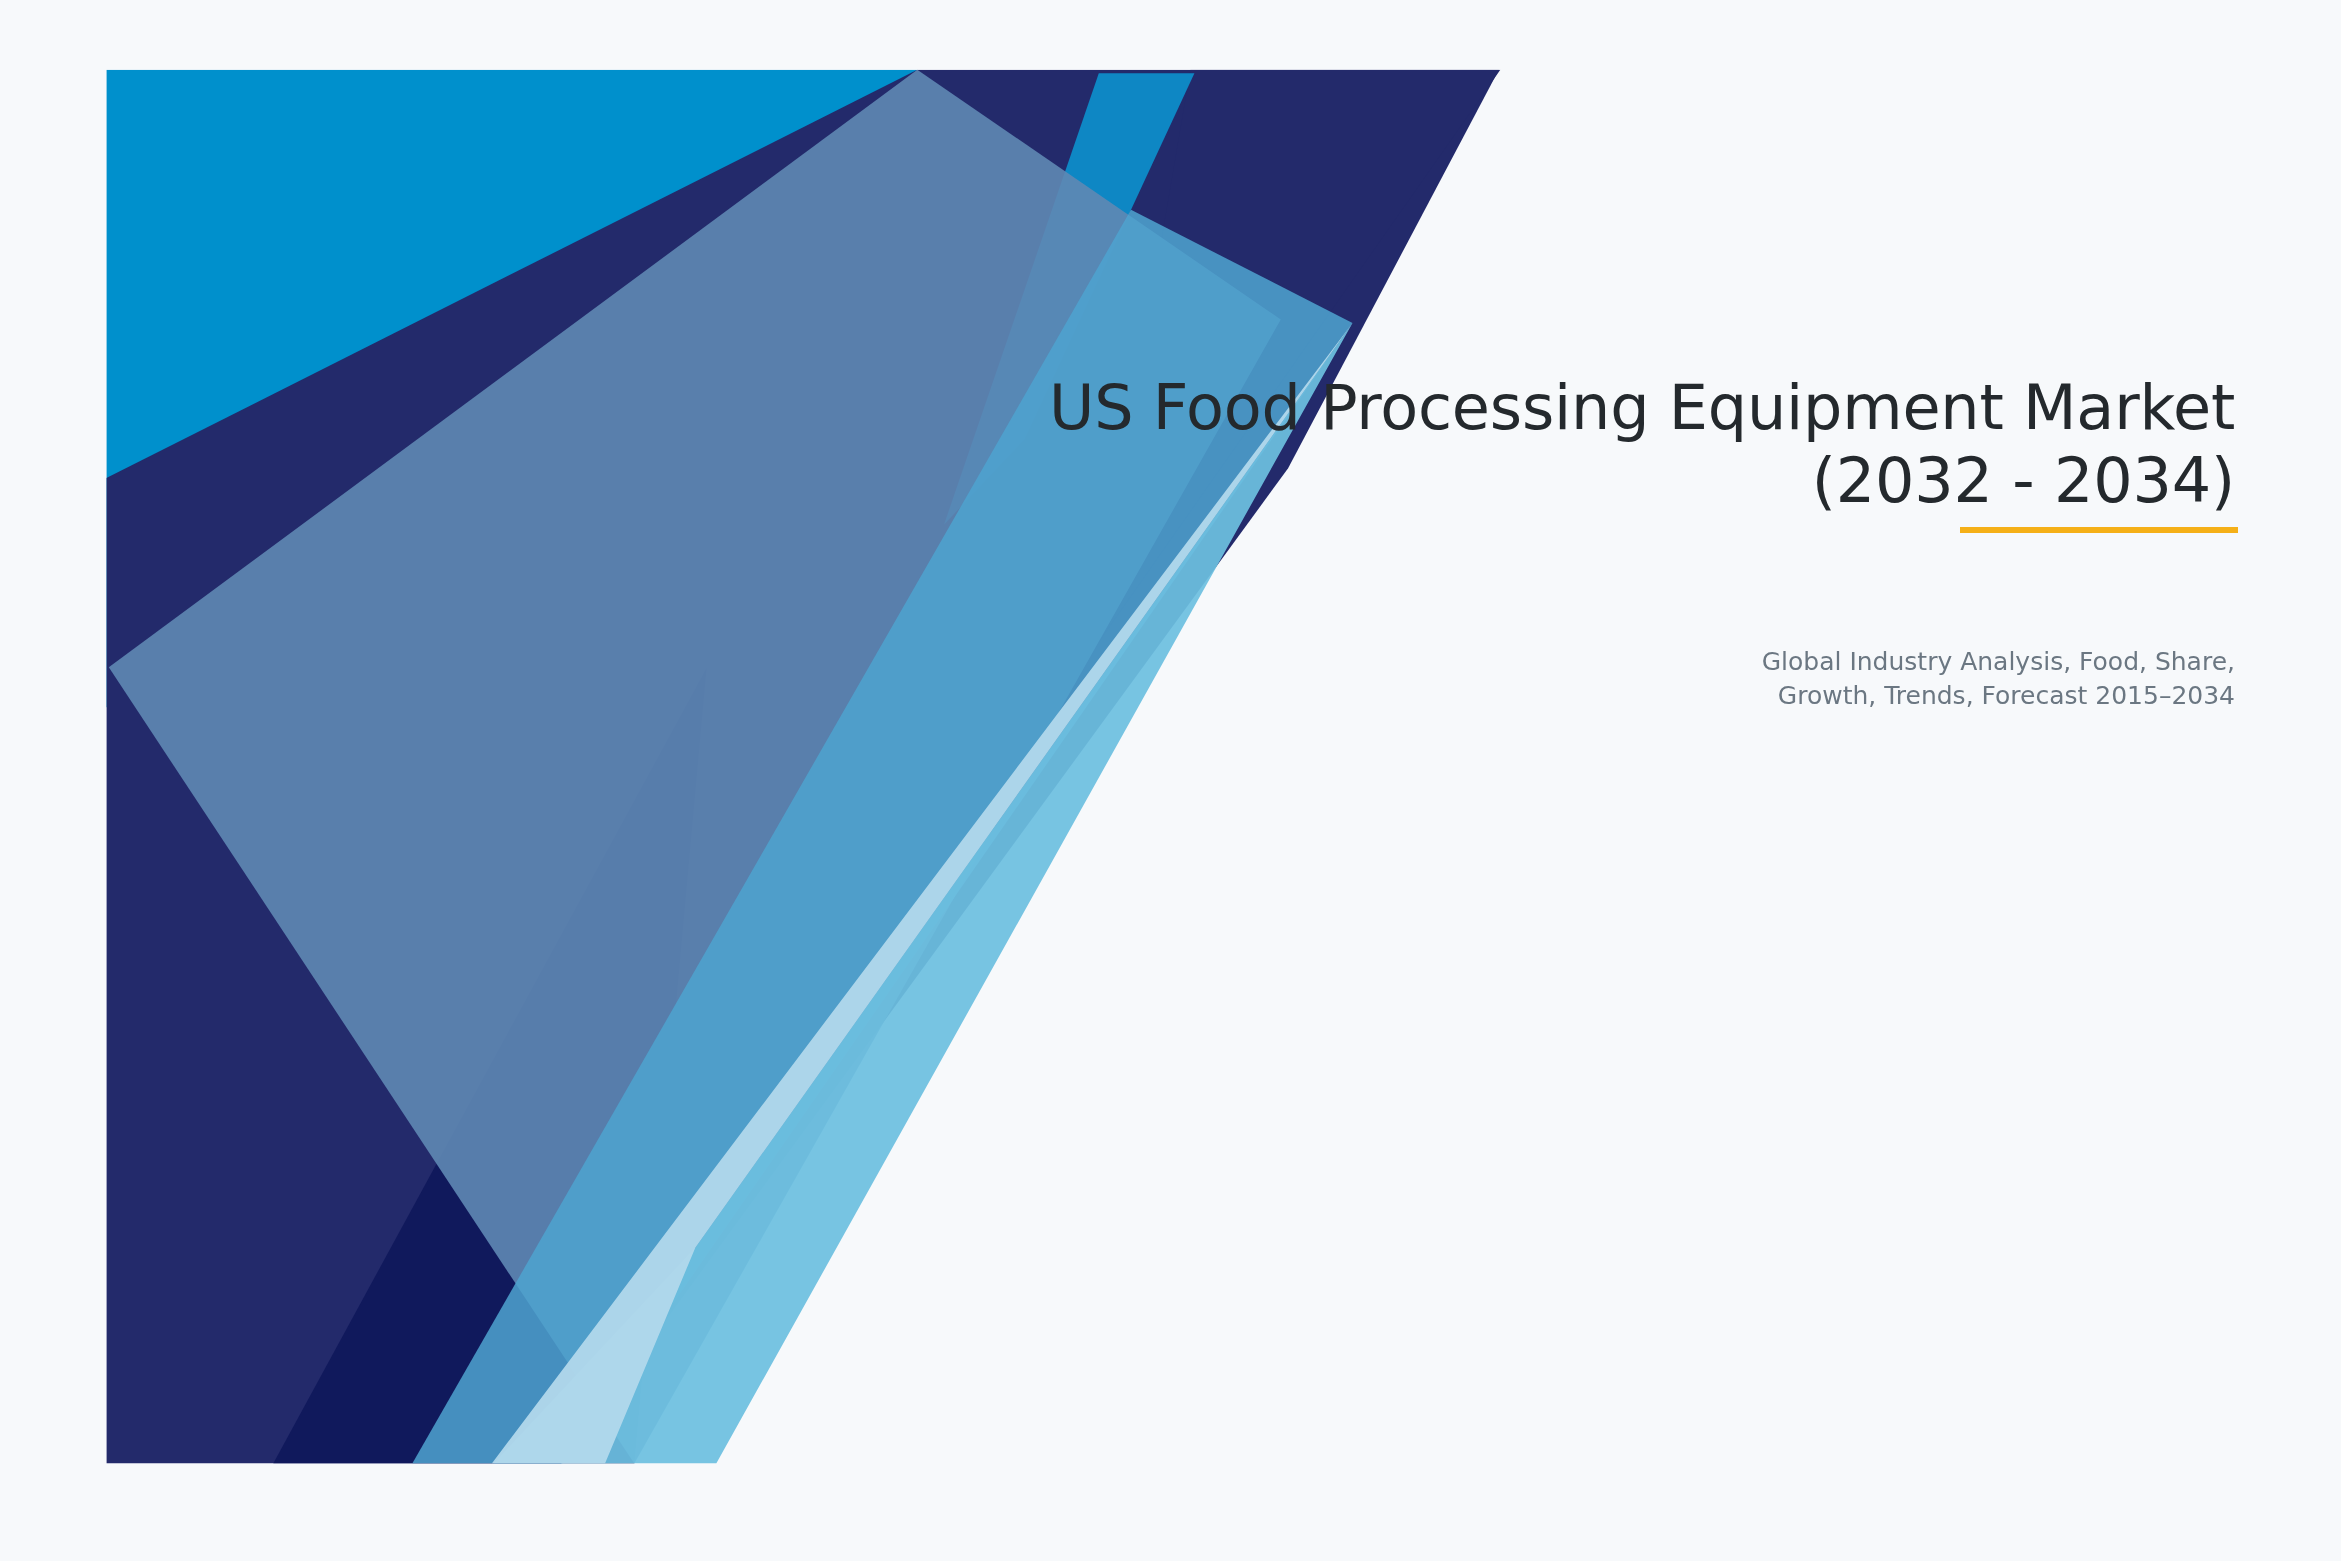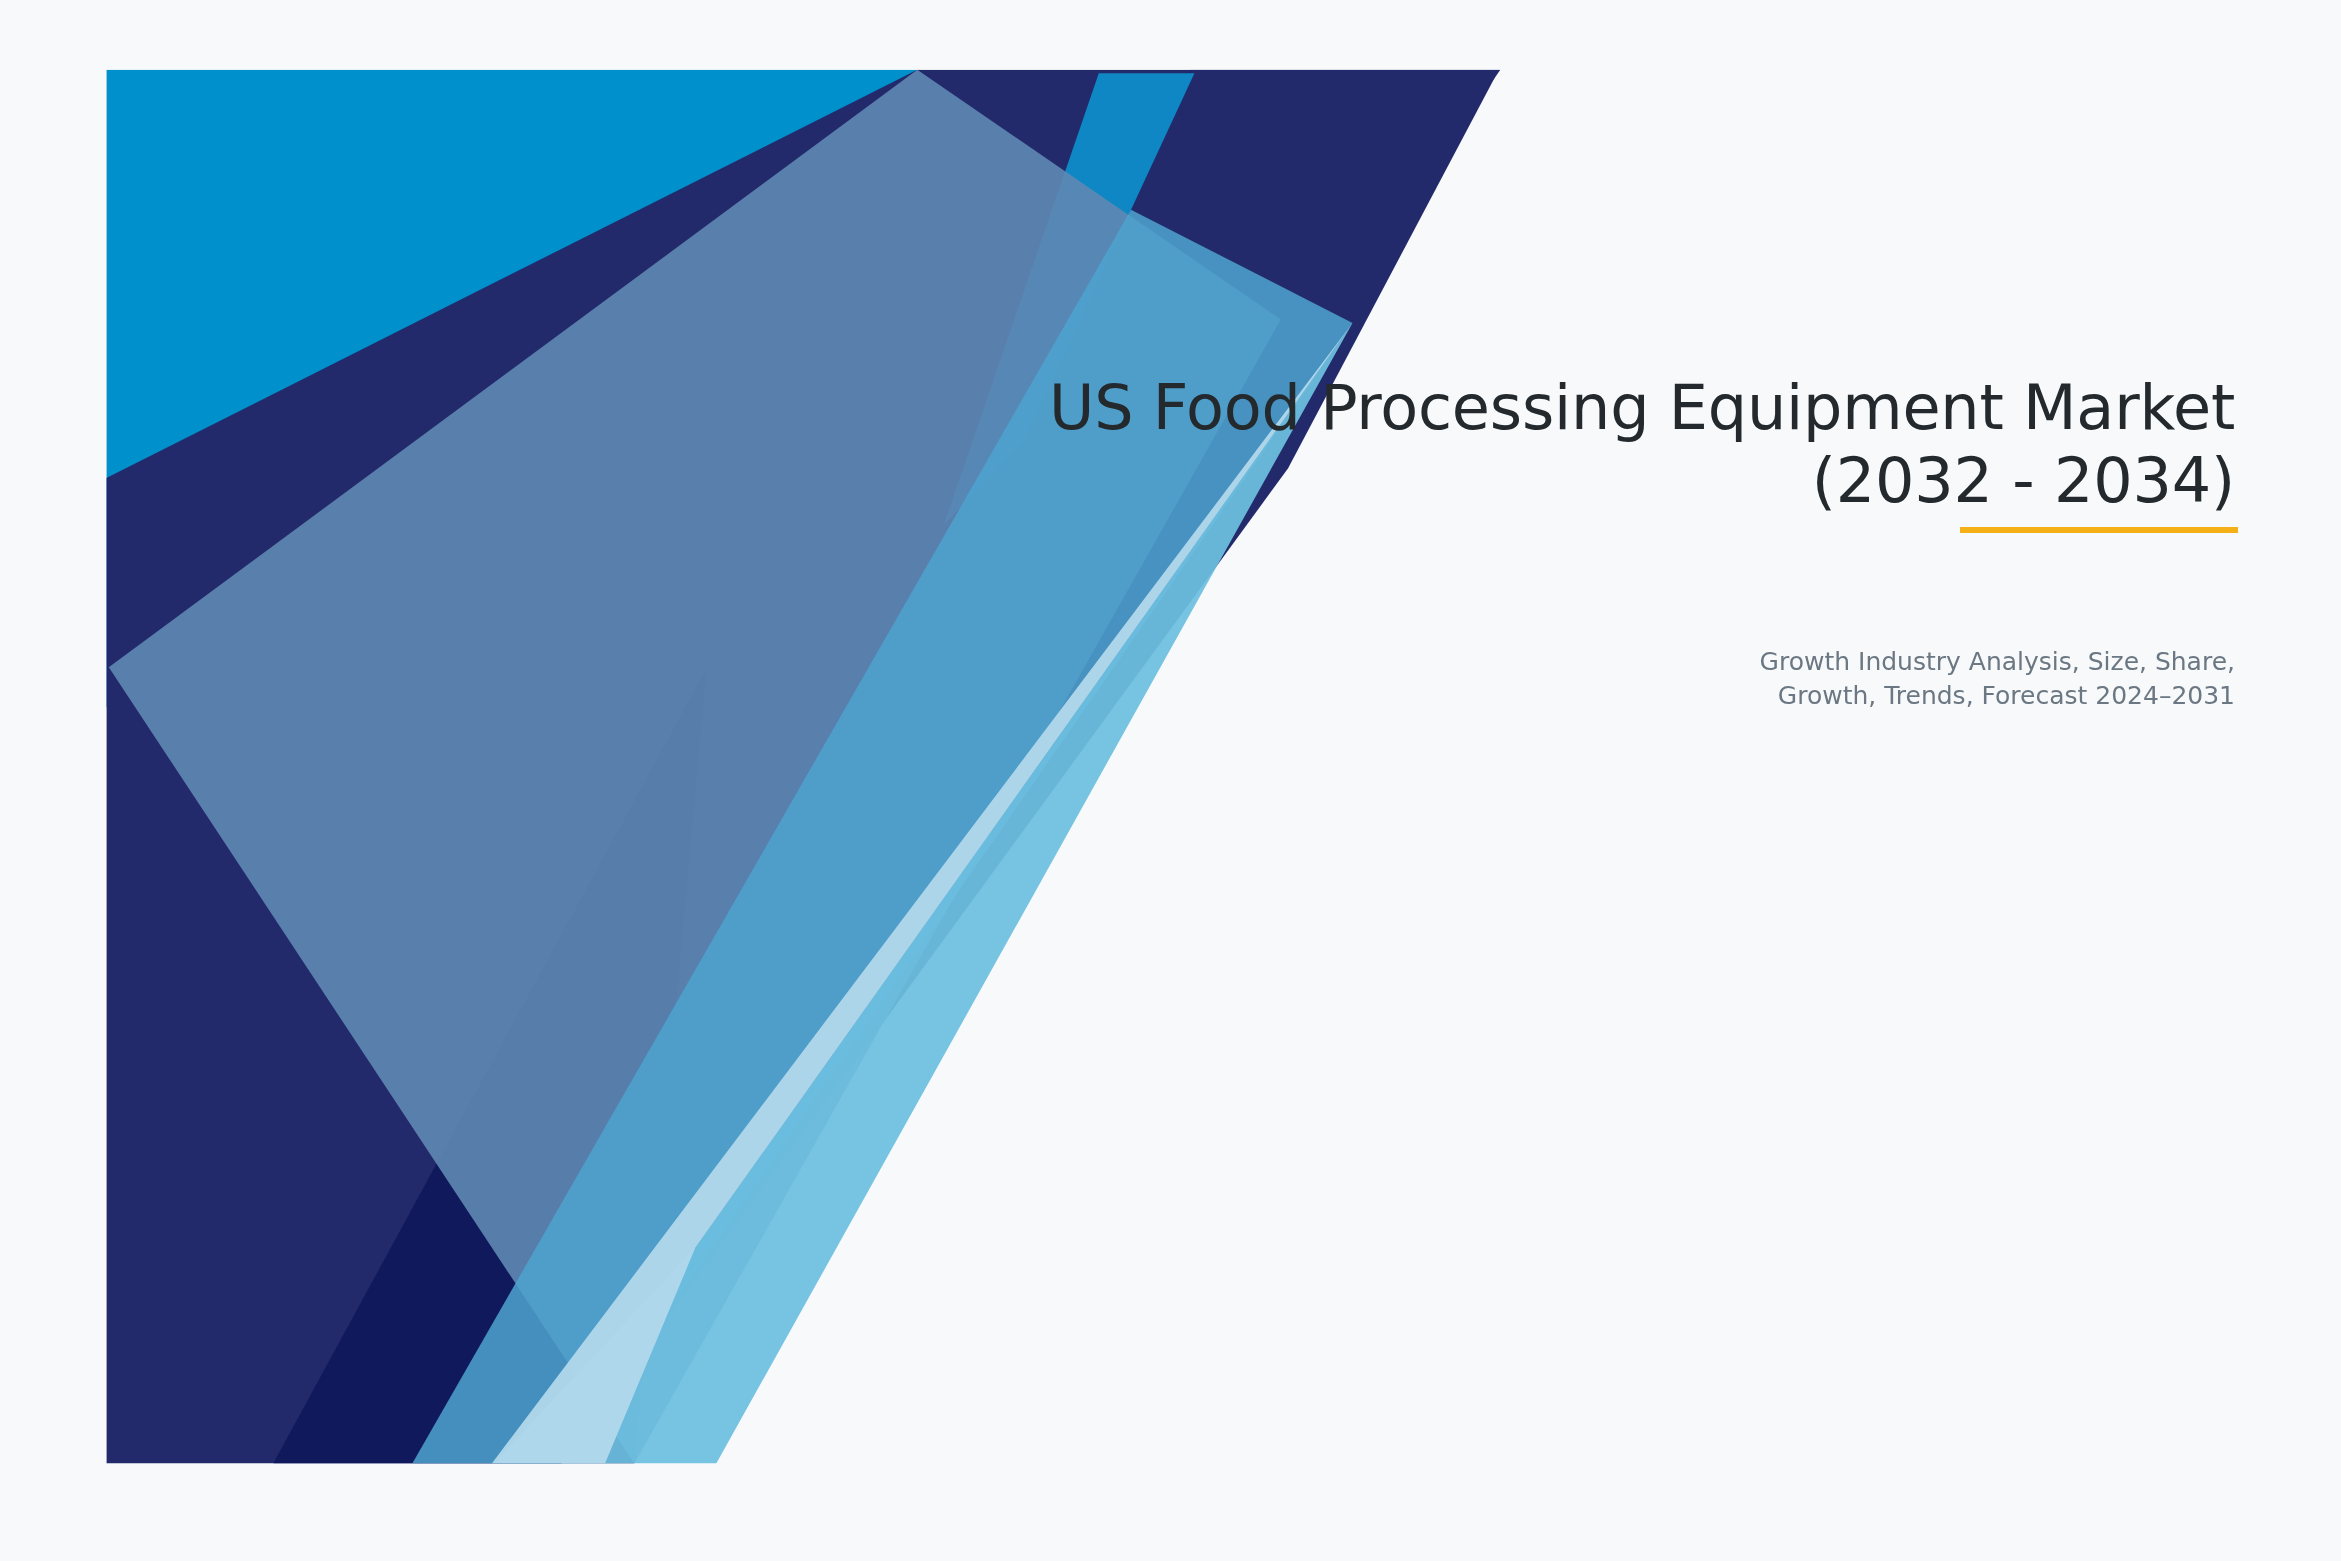--- a/index.html
+++ b/index.html
@@ -115,16 +115,16 @@
 
     </g>
   </svg>
 
   <div id="title-block">
     <h1 id="cover-title"><span>US Food Processing Equipment Market</span><br><span>(2032 - 2034)</span></h1>
   </div>
 
   <div id="accent-rule"></div>
 
-  <p id="cover-subtitle"><span>Growth Industry Analysis, Size, Share,</span><br><span>Growth, Trends, Forecast 2024–2031</span></p>
+  <p id="cover-subtitle"><span>Global Industry Analysis, Food, Share,</span><br><span>Growth, Trends, Forecast 2015–2034</span></p>
 
 </div>
 
 
 </body></html>

